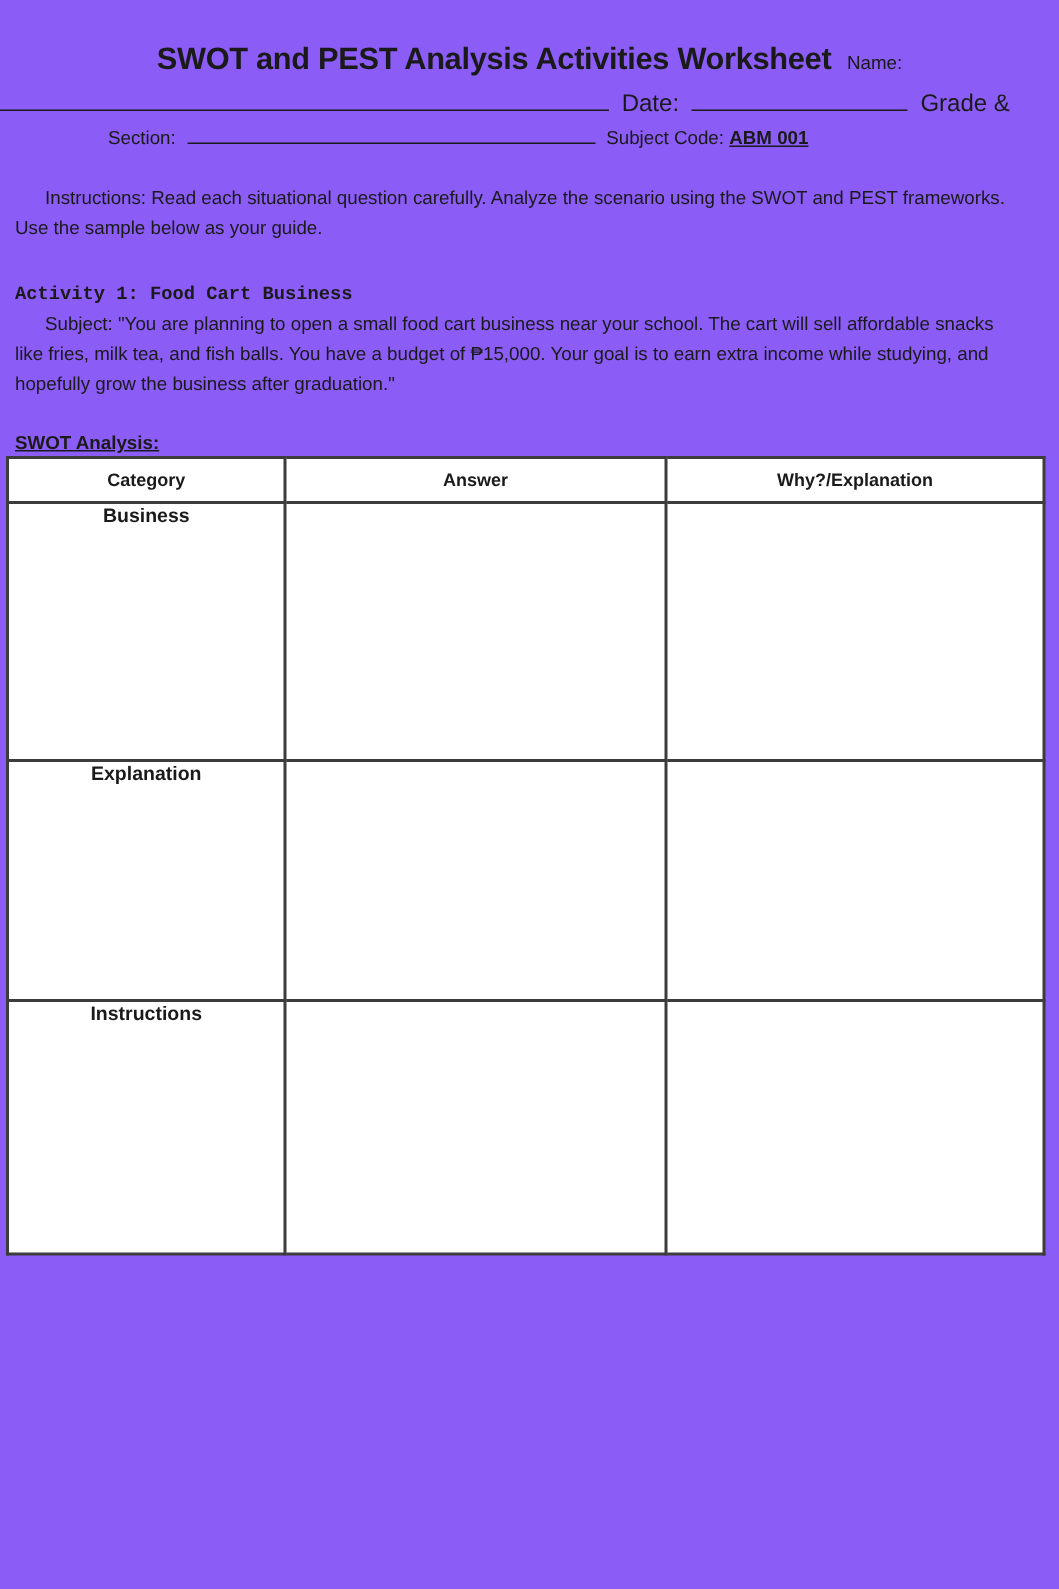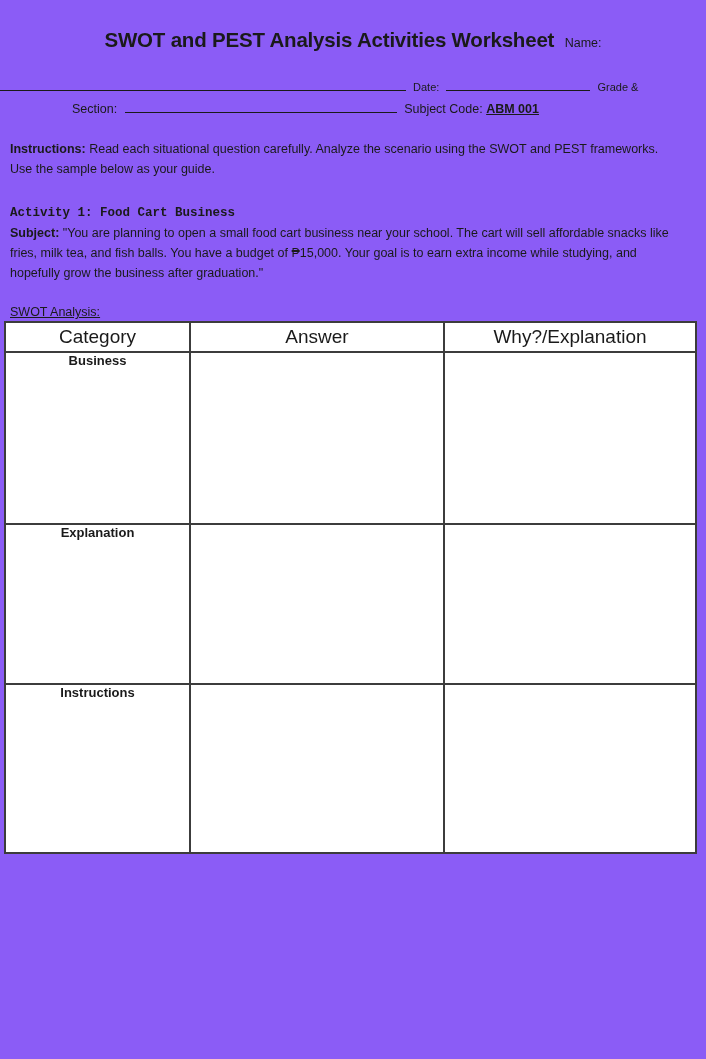--- a/index.html
+++ b/index.html
@@ -30,23 +30,23 @@
     font-size: 20.5px;
     font-weight: bold;
     letter-spacing: -0.2px;
   }
   .name-label {
     font-size: 12.5px;
     font-weight: normal;
     margin-left: 6px;
   }
   .h-line2 {
-    margin-top: 20px;
+    margin-top: 4px;
     line-height: 22px;
-    font-size: 11px;
+    font-size: 16px;
     white-space: nowrap;
   }
   .h-line3 {
     margin-left: 72px;
     line-height: 22px;
     font-size: 12.5px;
     white-space: nowrap;
   }
   .blank-line {
     display: inline-block;
@@ -70,26 +70,26 @@
     line-height: 20px;
   }
   .instructions-para { margin-top: 19px; }
   .activity-heading {
     margin: 24px 12px 0 10px;
     font-size: 12.5px;
     line-height: 20px;
     font-weight: bold;
     font-family: Liberation Mono, monospace;
   }
-  .bold-lead { font-weight: bold; }
+  .bold-lead { font-weight: normal; margin-left: 20px; }
 
   .swot-label {
     margin: 22px 0 2px 10px;
     font-size: 12.5px;
-    font-weight: normal;
+    font-weight: bold;
     text-decoration: underline;
   }
 
   
   table.swot-table {
     border-collapse: collapse;
     table-layout: fixed;
     margin-left: 4px;
     width: 691px;
   }
@@ -98,22 +98,22 @@
     border: 2px solid #3c3c3c;
     padding: 0;
     background: #ffffff;
   }
   .col-category { width: 185px; }
   .col-answer   { width: 254px; }
   .col-why      { width: 252px; }
 
   th.swot-header {
     height: 28px;
-    font-size: 19px;
-    font-weight: normal;
+    font-size: 12px;
+    font-weight: bold;
     vertical-align: middle;
   }
   td.category-cell {
     font-size: 13px;
     font-weight: bold;
     text-align: center;
     vertical-align: top;
     padding-top: 11px;
   }
   td.answer-cell, td.why-cell {

